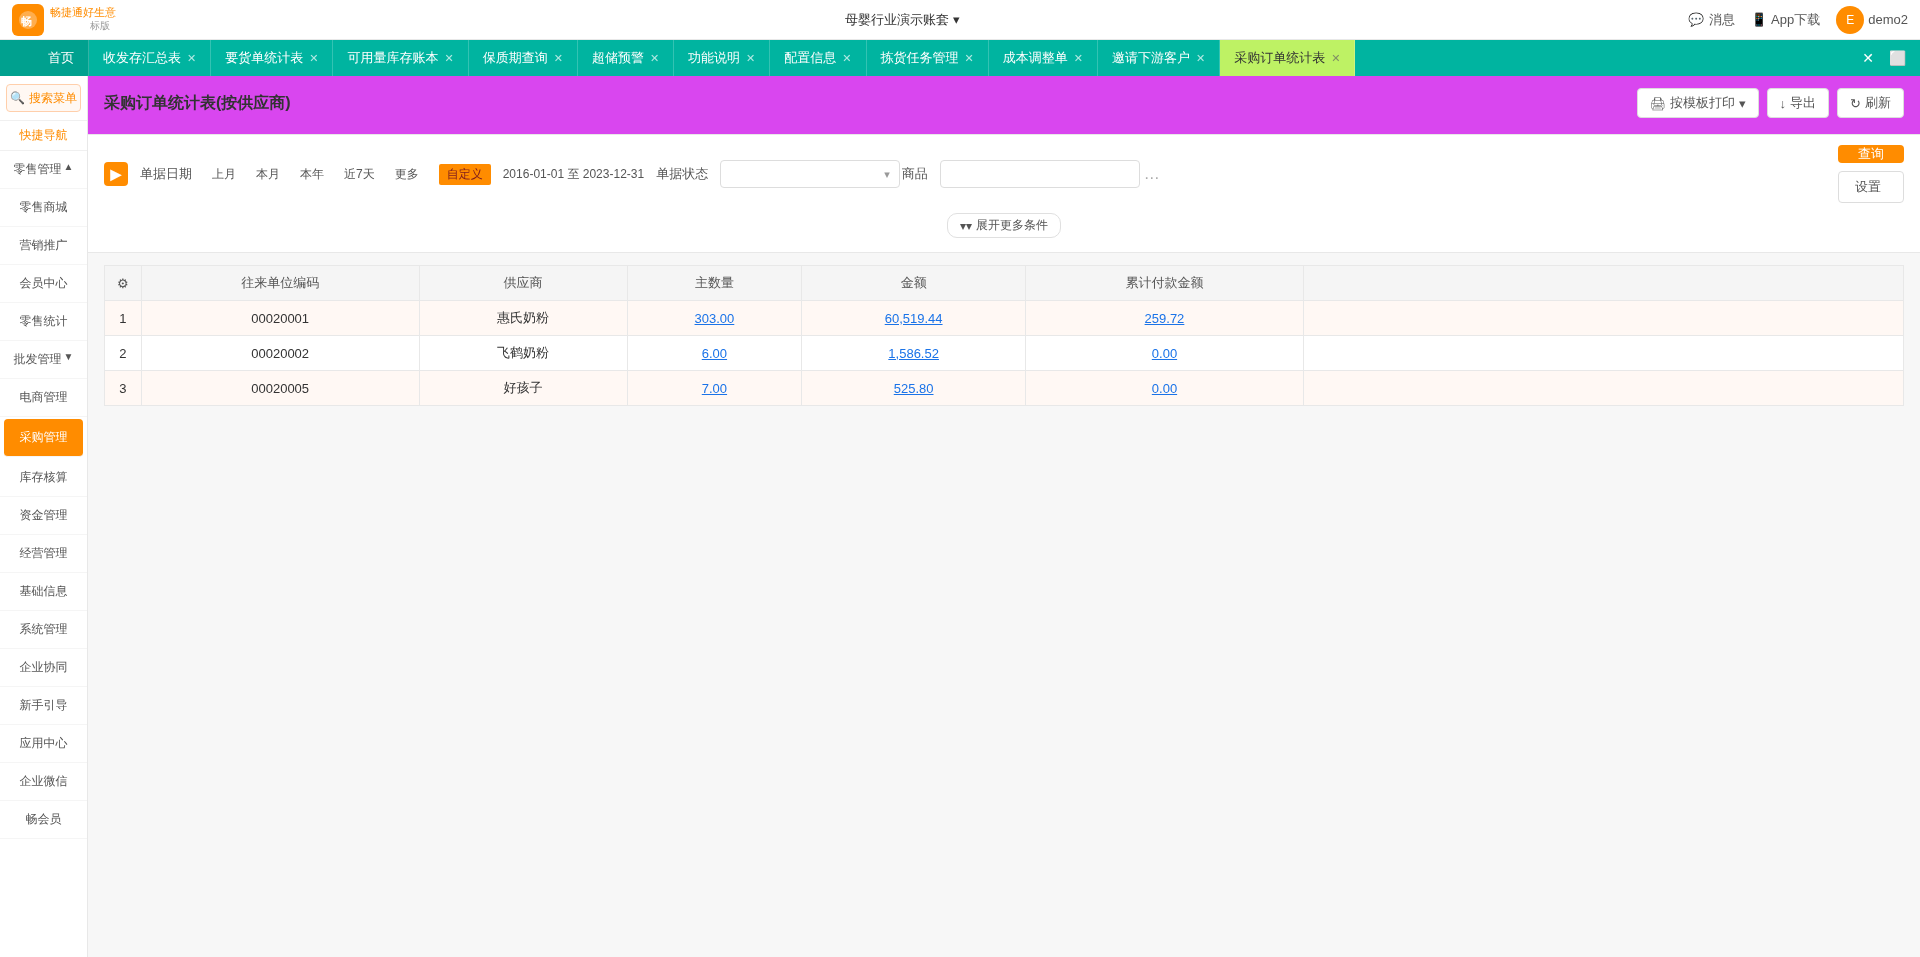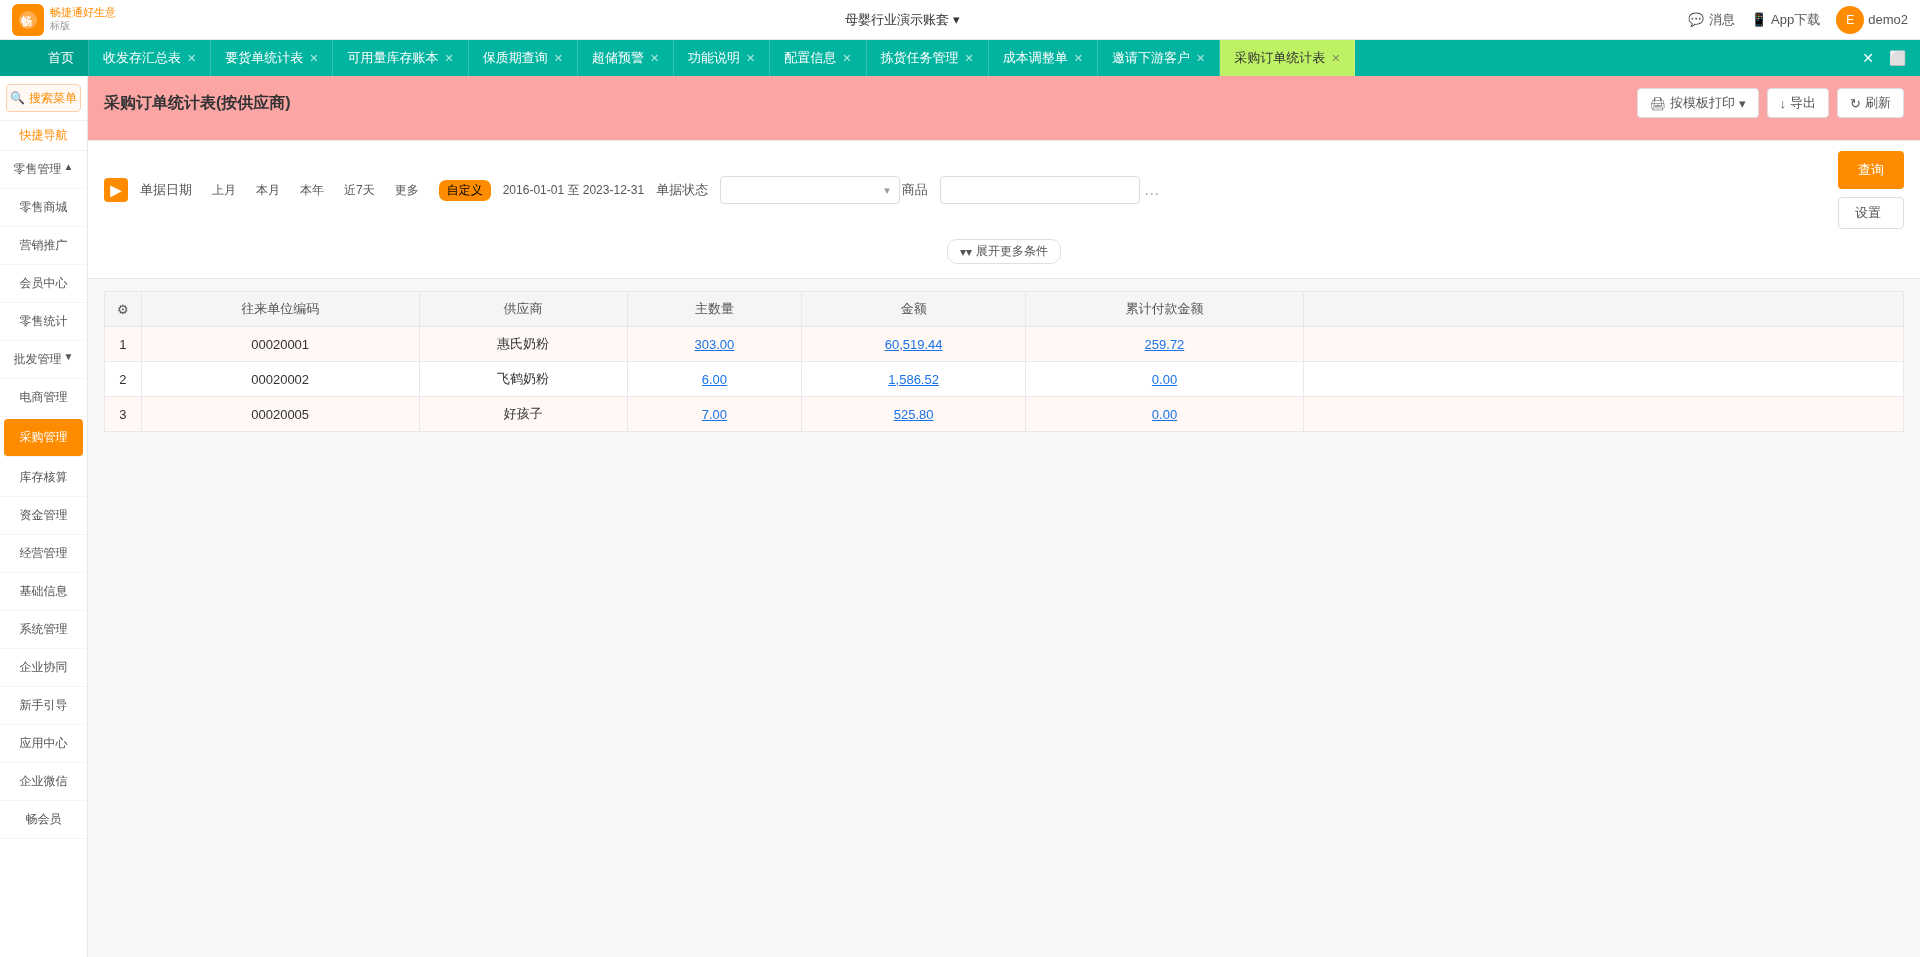--- a/index.html
+++ b/index.html
@@ -4,21 +4,21 @@
   <style>
     * { margin: 0; padding: 0; box-sizing: border-box; }
     body { font-family: 'Microsoft YaHei', Arial, sans-serif; font-size: 13px; background: #f5f5f5; width: 1920px; height: 957px; overflow: hidden; display: flex; flex-direction: column; }
 
     
     .top-bar { height: 40px; background: #fff; display: flex; align-items: center; justify-content: space-between; padding: 0 12px; border-bottom: 1px solid #e8e8e8; flex-shrink: 0; }
     .logo-area { display: flex; align-items: center; gap: 6px; }
     .logo-icon { width: 32px; height: 32px; background: #ff8c00; border-radius: 6px; display: flex; align-items: center; justify-content: center; }
     .logo-icon svg { width: 20px; height: 20px; }
     .logo-text { font-size: 11px; color: #ff8c00; line-height: 1.2; }
-    .biaopao { font-size: 10px; color: #999; }
+    .biaopao { font-size: 10px; color: #999; margin-left: 40px; }
     .workspace-selector { display: flex; align-items: center; gap: 4px; font-size: 13px; color: #333; cursor: pointer; }
     .top-right { display: flex; align-items: center; gap: 16px; }
     .top-btn { display: flex; align-items: center; gap: 4px; font-size: 13px; color: #555; cursor: pointer; }
     .user-avatar { width: 28px; height: 28px; border-radius: 50%; background: #ff8c00; display: flex; align-items: center; justify-content: center; color: #fff; font-size: 12px; }
 
     
     .nav-tabs { height: 36px; background: #00b4a0; display: flex; align-items: center; padding: 0 0; flex-shrink: 0; overflow: hidden; }
     .nav-tab { height: 36px; padding: 0 14px; display: flex; align-items: center; font-size: 13px; color: #fff; cursor: pointer; white-space: nowrap; position: relative; border-right: 1px solid rgba(255,255,255,0.2); }
     .nav-tab.home { background: rgba(0,0,0,0.1); padding-left: 48px; }
     .nav-tab.active { background: #bef264; color: #333; }
@@ -33,44 +33,44 @@
     .sidebar-search { padding: 8px 6px; border-bottom: 1px solid #f0f0f0; }
     .sidebar-search-btn { width: 100%; height: 28px; background: #fff8f3; border: 1px solid #ffcfab; border-radius: 4px; display: flex; align-items: center; justify-content: center; gap: 4px; font-size: 12px; color: #ff8c00; cursor: pointer; }
     .sidebar-nav-btn { padding: 6px 0; text-align: center; font-size: 12px; color: #ff8c00; border-bottom: 1px solid #f0f0f0; cursor: pointer; }
     .sidebar-item { padding: 10px 6px; text-align: center; font-size: 12px; color: #555; cursor: pointer; border-bottom: 1px solid #f5f5f5; display: flex; flex-direction: column; gap: 2px; }
     .sidebar-item.active { background: #ff8c00; color: #fff; border-radius: 4px; margin: 2px 4px; }
     .sidebar-item.has-arrow { flex-direction: row; justify-content: center; gap: 2px; }
     .sidebar-arrow { font-size: 10px; }
 
     
     .content { flex: 1; display: flex; flex-direction: column; overflow: hidden; background: #f7f7f7; }
-    .page-header { background: #fca5a5; padding: 12px 16px 22px; border-bottom: 1px solid #e8e8e8; display: flex; align-items: center; justify-content: space-between; flex-shrink: 0; }
+    .page-header { background: #d946ef; padding: 12px 16px 16px; border-bottom: 1px solid #e8e8e8; display: flex; align-items: center; justify-content: space-between; flex-shrink: 0; }
     .page-title { font-size: 16px; font-weight: 600; color: #333; }
     .page-actions { display: flex; align-items: center; gap: 8px; }
     .btn-print { display: flex; align-items: center; gap: 4px; padding: 5px 12px; border: 1px solid #ddd; border-radius: 4px; background: #fff; font-size: 13px; color: #555; cursor: pointer; }
     .btn-export { display: flex; align-items: center; gap: 4px; padding: 5px 12px; border: 1px solid #ddd; border-radius: 4px; background: #fff; font-size: 13px; color: #555; cursor: pointer; }
     .btn-refresh { display: flex; align-items: center; gap: 4px; padding: 5px 12px; border: 1px solid #ddd; border-radius: 4px; background: #fff; font-size: 13px; color: #555; cursor: pointer; }
 
     
     .filter-area { background: #fff; padding: 10px 16px; border-bottom: 1px solid #e8e8e8; flex-shrink: 0; }
     .filter-row { display: flex; align-items: center; gap: 12px; margin-bottom: 6px; flex-wrap: wrap; }
     .filter-toggle { width: 24px; height: 24px; background: #ff8c00; color: #fff; border-radius: 4px; display: flex; align-items: center; justify-content: center; cursor: pointer; flex-shrink: 0; font-size: 14px; font-weight: bold; }
     .filter-label { font-size: 13px; color: #555; white-space: nowrap; }
     .date-shortcuts { display: flex; gap: 4px; align-items: center; }
     .date-shortcut { padding: 2px 8px; font-size: 12px; color: #555; cursor: pointer; border-radius: 3px; }
     .date-more { padding: 2px 8px; font-size: 12px; color: #555; cursor: pointer; }
-    .date-range-tag { background: #ff8c00; color: #000000; padding: 2px 8px; border-radius: 7px; font-size: 12px; }
+    .date-range-tag { background: #ff8c00; color: #7f1d1d; padding: 2px 8px; border-radius: 2px; font-size: 12px; }
     .date-range-text { font-size: 12px; color: #555; }
     .filter-select-wrap { display: flex; align-items: center; gap: 6px; }
     .filter-select { height: 28px; border: 1px solid #ddd; border-radius: 4px; padding: 0 8px; font-size: 13px; color: #555; background: #fff; min-width: 180px; appearance: none; cursor: pointer; }
     .filter-select-arrow { margin-left: -22px; font-size: 11px; color: #999; pointer-events: none; }
     .filter-goods { display: flex; align-items: center; gap: 4px; }
     .filter-goods-input { height: 28px; border: 1px solid #ddd; border-radius: 4px; padding: 0 8px; font-size: 13px; color: #555; min-width: 200px; }
     .filter-goods-dots { font-size: 16px; color: #aaa; cursor: pointer; }
-    .btn-query { padding: 10px 20px; background: #ff8c00; color: #fff; border: none; border-radius: 4px; font-size: 13px; cursor: pointer; }
+    .btn-query { padding: 0 20px; background: #ff8c00; color: #fff; border: none; border-radius: 4px; font-size: 13px; cursor: pointer; }
     .btn-settings { padding: 6px 16px; background: #fff; color: #555; border: 1px solid #ddd; border-radius: 4px; font-size: 13px; cursor: pointer; display: block; text-align: left; margin-top: 4px; }
     .expand-more { text-align: center; padding: 4px 0; }
     .expand-btn { display: inline-flex; align-items: center; gap: 4px; font-size: 12px; color: #555; cursor: pointer; padding: 3px 12px; border: 1px solid #e0e0e0; border-radius: 10px; background: #fff; }
 
     
     .table-area { flex: 1; overflow: auto; padding: 12px 16px; }
     .data-table { width: 100%; border-collapse: collapse; background: #fff; border: 1px solid #e8e8e8; }
     .data-table th { background: #f5f5f5; border: 1px solid #e8e8e8; padding: 8px 12px; font-size: 13px; color: #555; font-weight: 500; text-align: center; }
     .data-table td { border: 1px solid #e8e8e8; padding: 8px 12px; font-size: 13px; color: #333; text-align: center; }
     .data-table tr:nth-child(odd) td { background: #fff8f4; }

